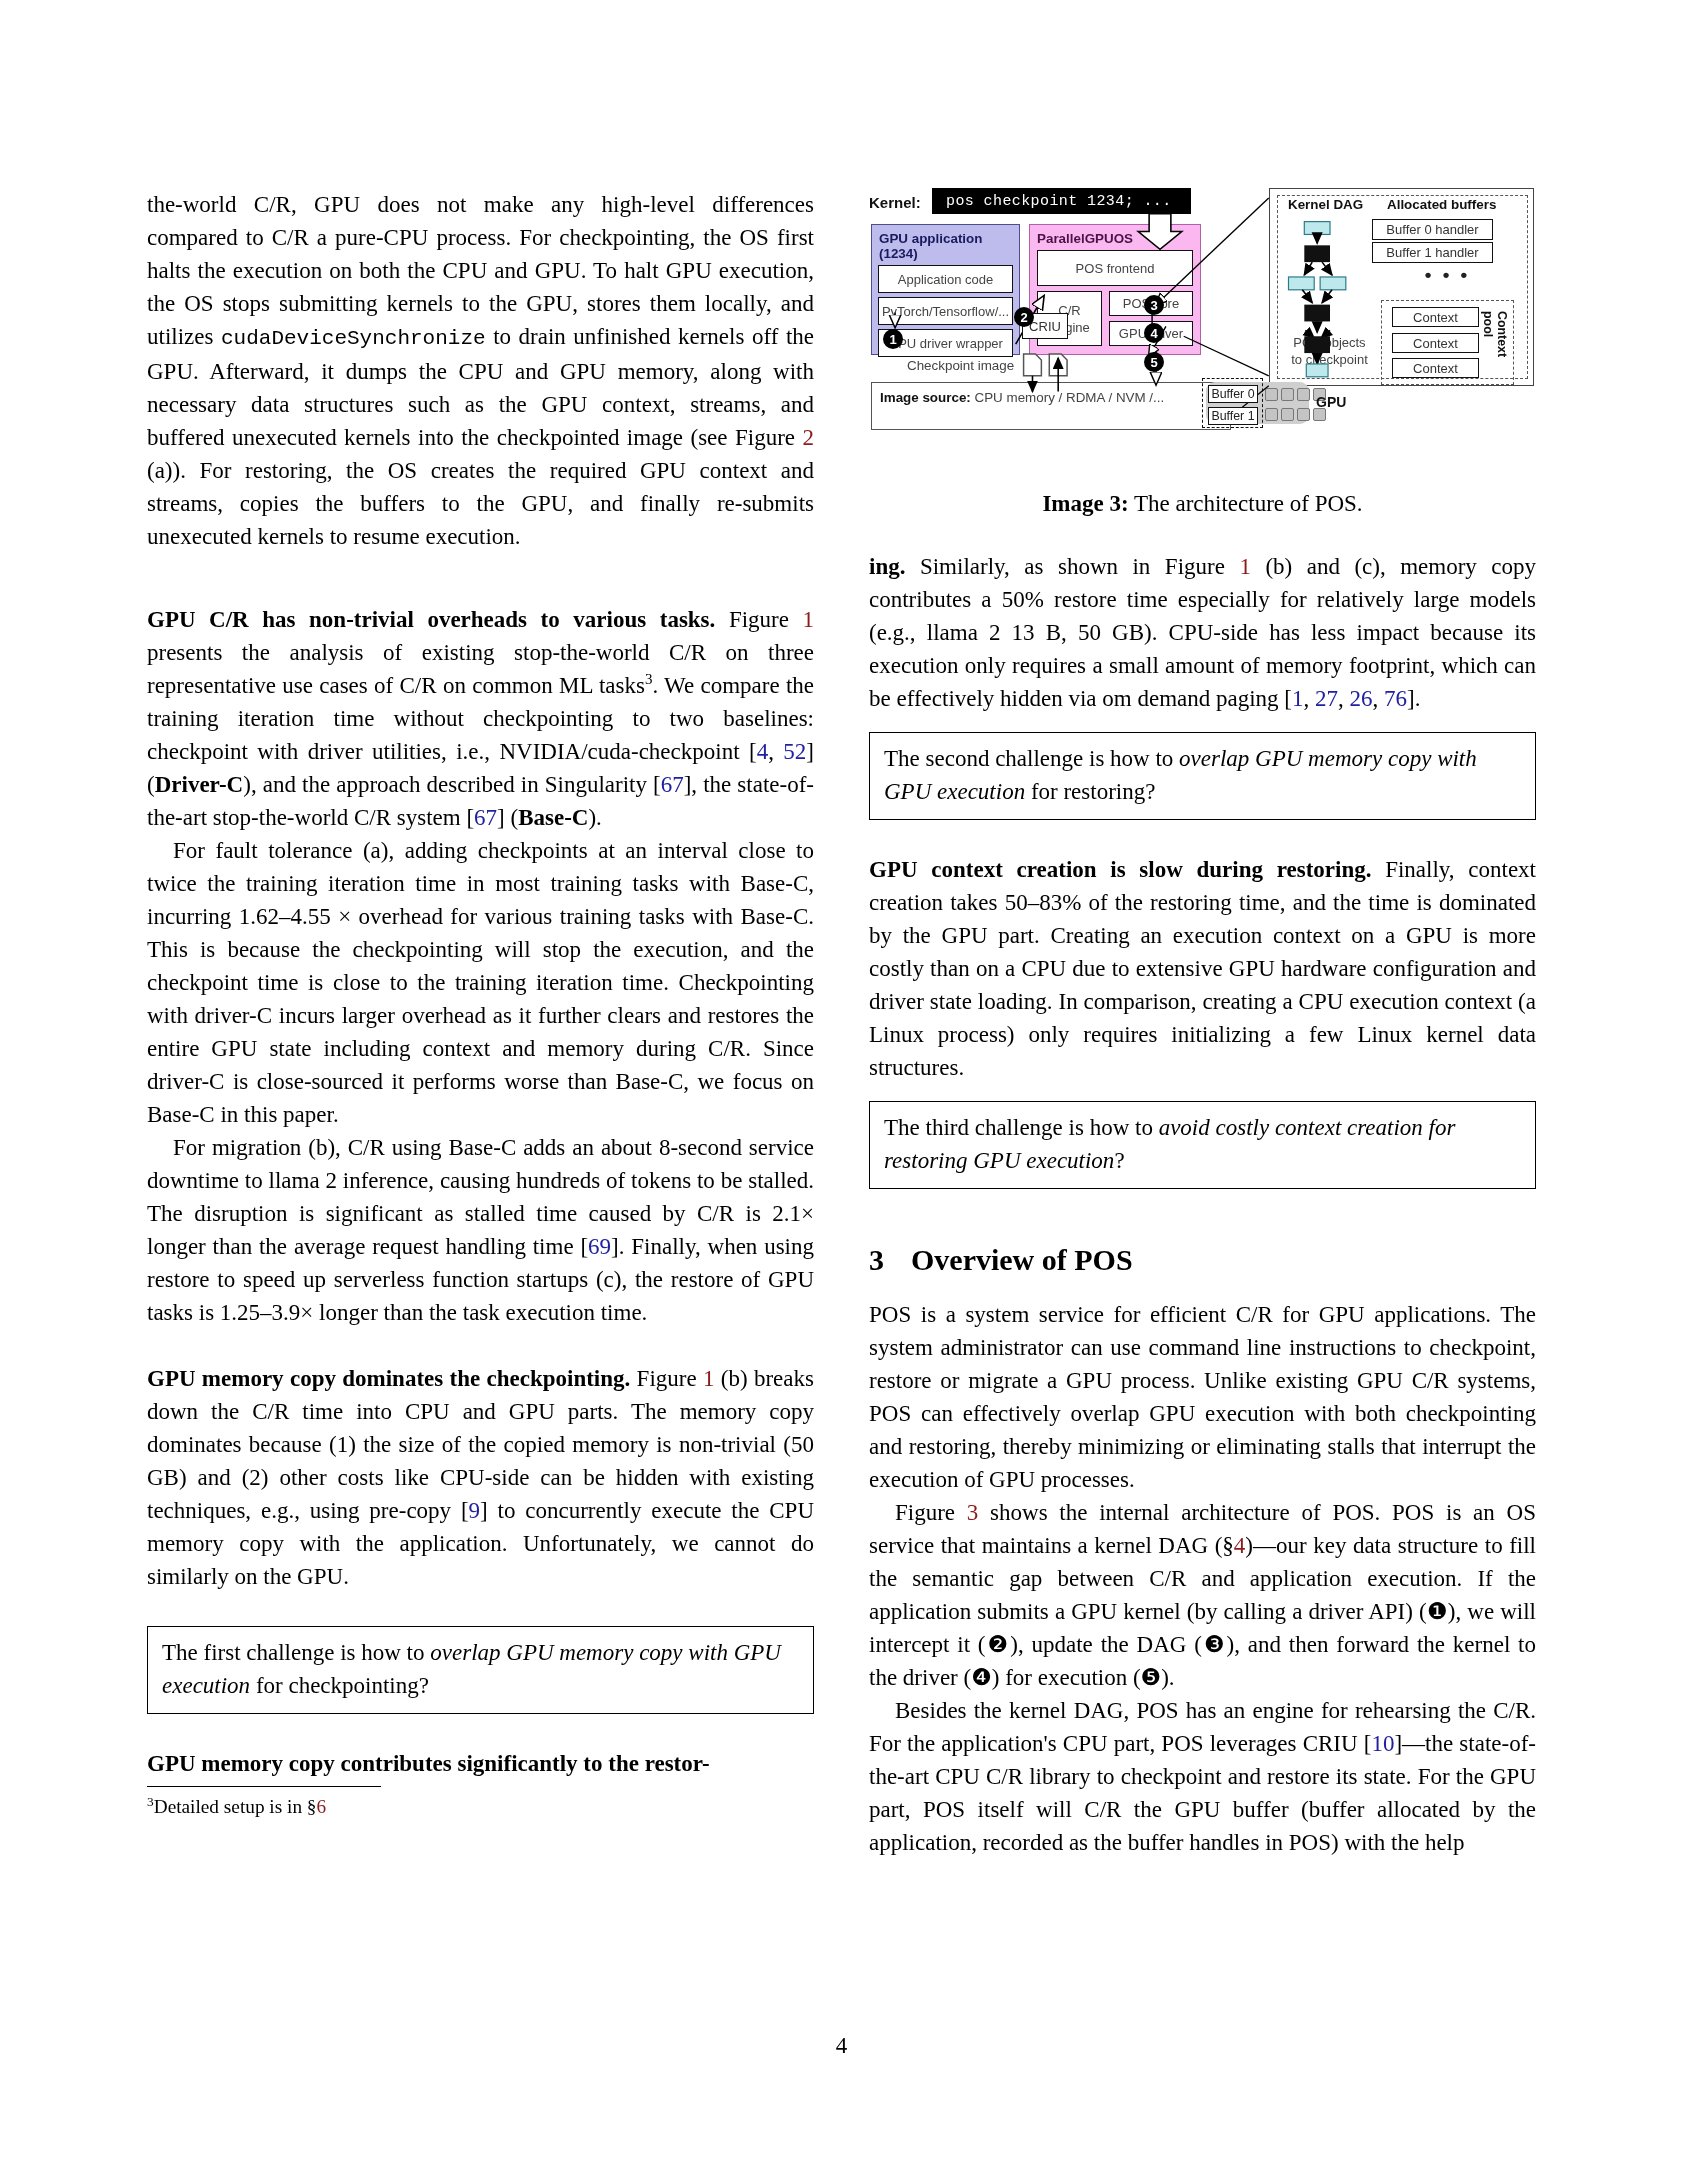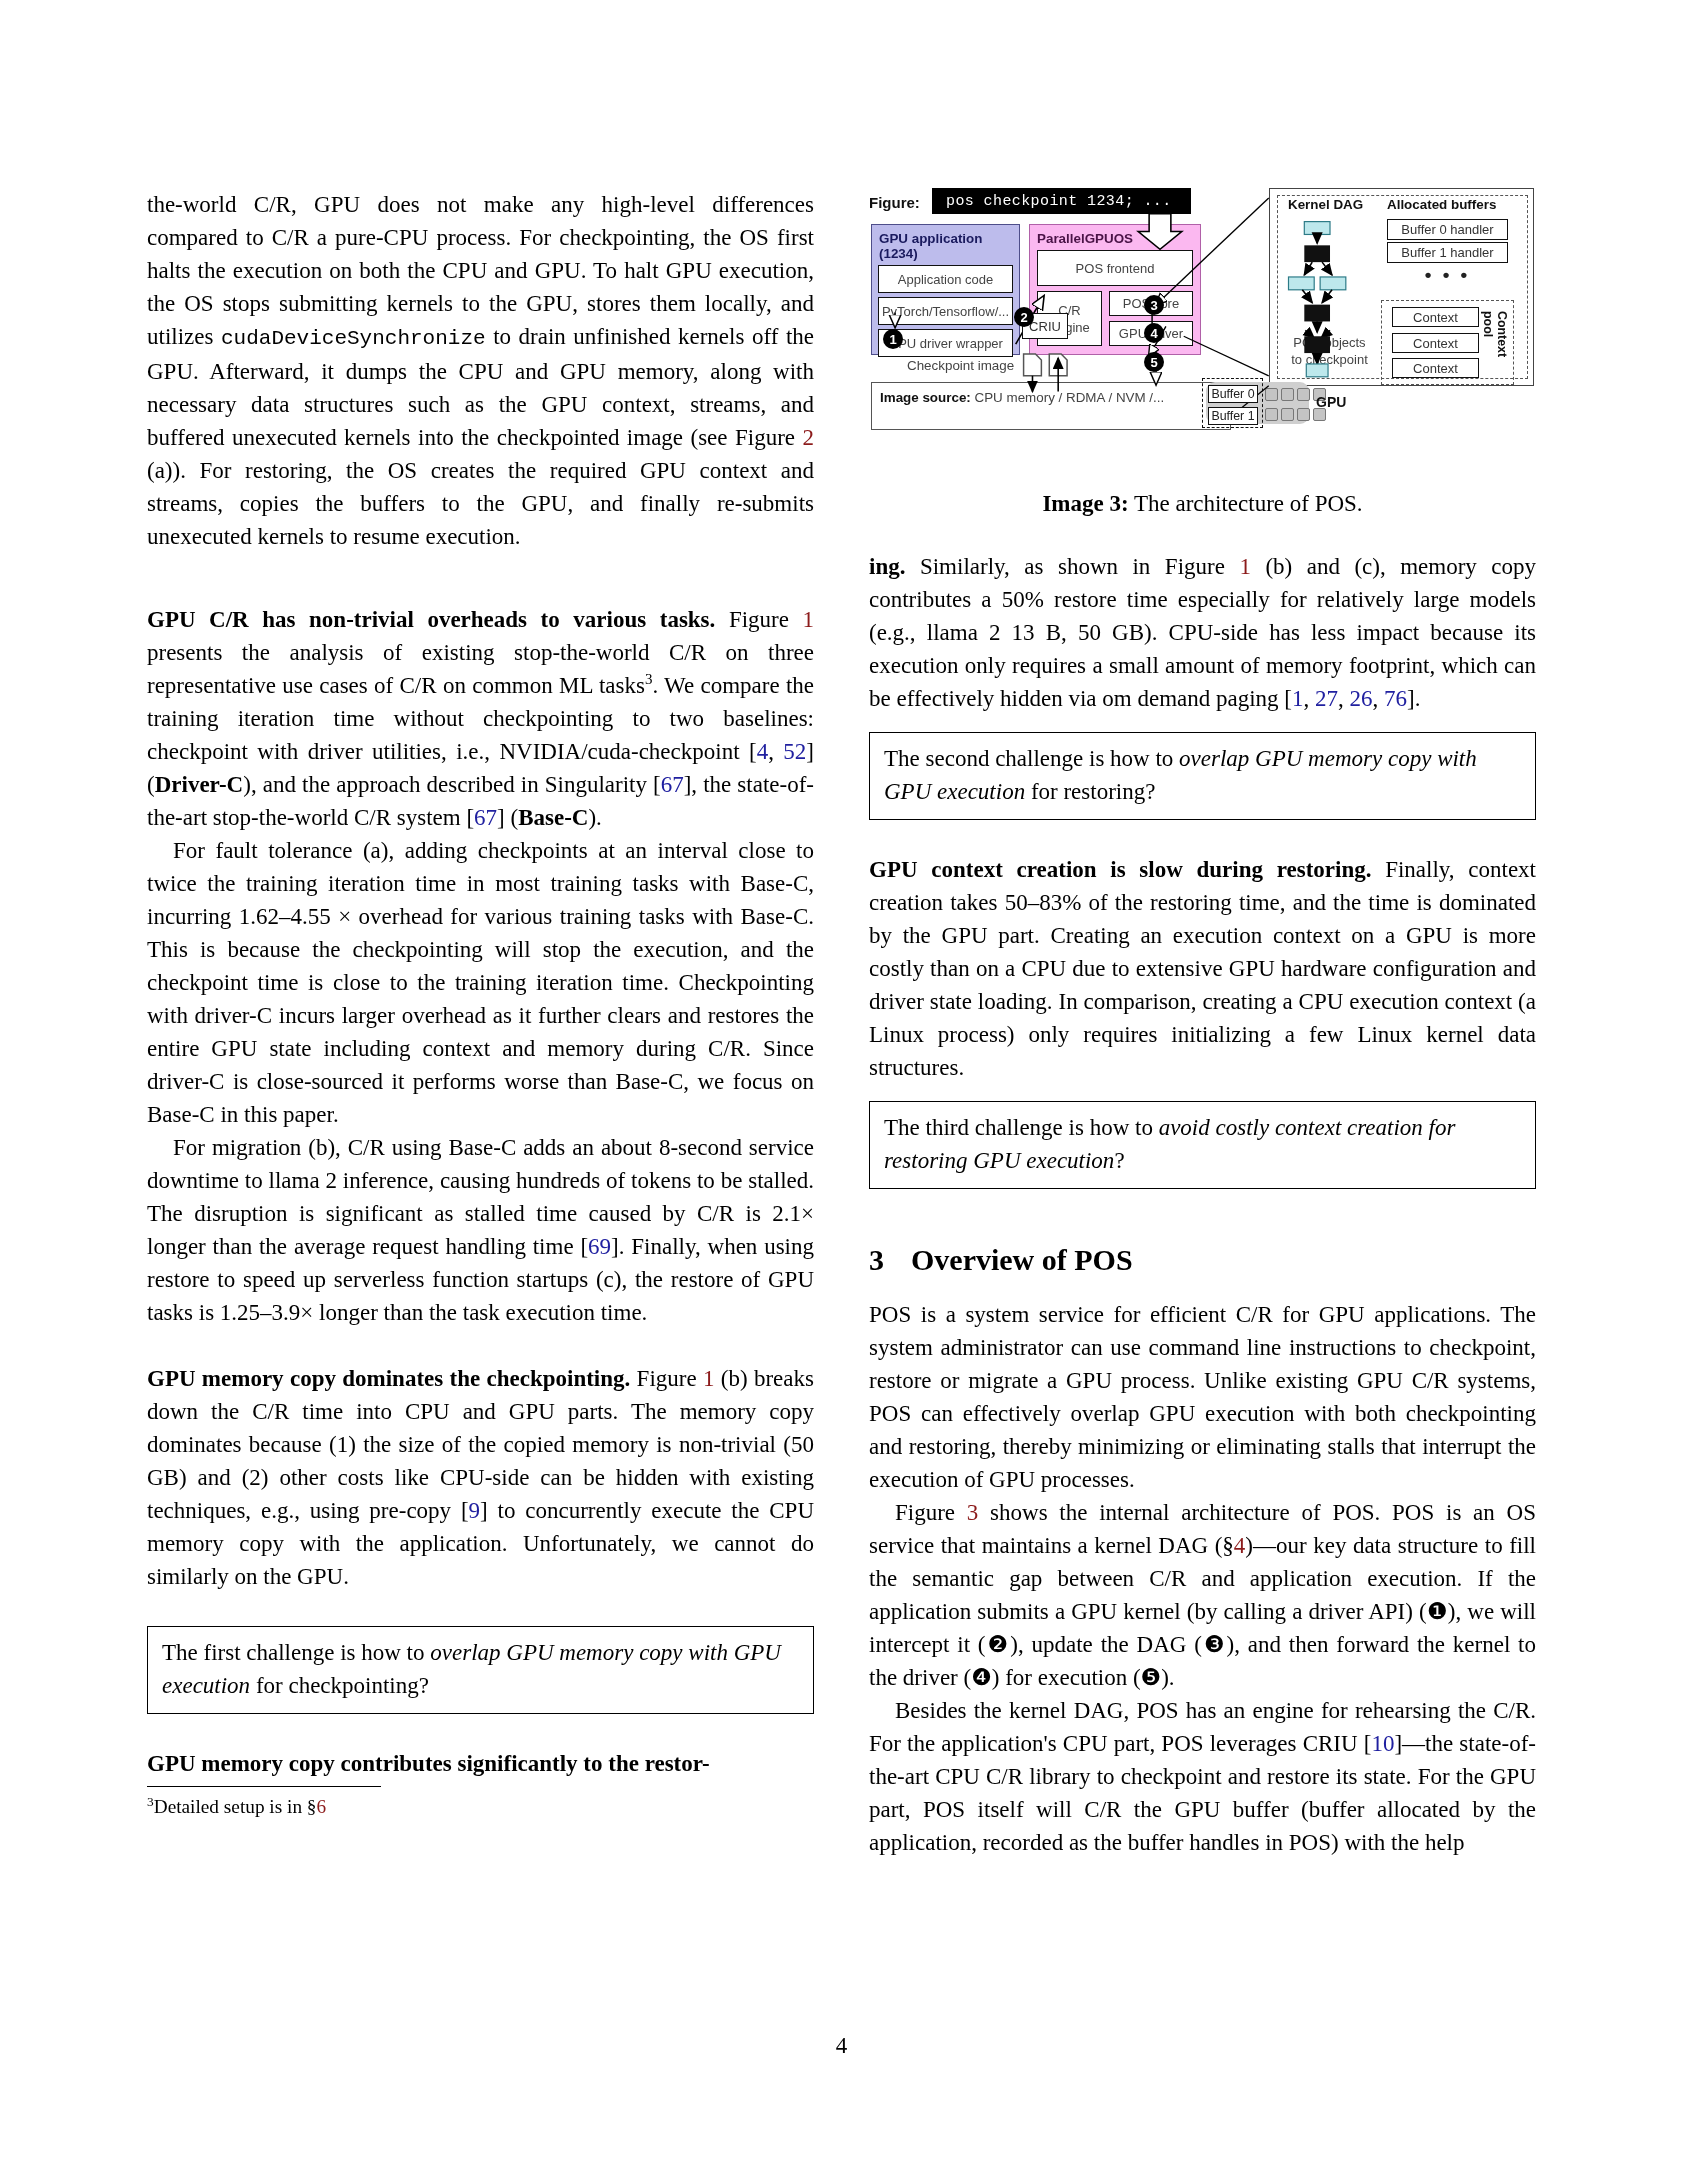--- a/index.html
+++ b/index.html
@@ -189,21 +189,21 @@
     box-sizing:border-box;
   }
   .dag-hdr{
     position:absolute;top:8px;
     font-size:13.4px;font-weight:bold;color:#111;
   }
   .hdr-dag{left:18px;}
   .hdr-buf{left:117px;}
 
   .buf-handler{
-    position:absolute;left:117px;
+    position:absolute;left:102px;
     width:121px;height:21px;
     border:1.3px solid #111;background:#fff;
     font-size:13px;color:#333;
     display:flex;align-items:center;justify-content:center;
     box-sizing:border-box;
   }
   .dots{
     position:absolute;left:117px;width:121px;
     text-align:center;font-size:19px;font-weight:bold;color:#222;
     letter-spacing:3px;
@@ -313,21 +313,21 @@
 
       <div class="footnote-rule"></div>
       <div class="footnote"><sup>3</sup><span>Detailed setup is in §</span><span class="red">6</span></div>
 
     </div>
 
     <div class="col">
 
       <div class="figure">
 
-        <div class="usage-label">Figure:</div>
+        <div class="usage-label">Kernel:</div>
         <div class="usage-bar">pos checkpoint 1234; ...</div>
 
         <svg class="figsvg" viewBox="0 0 674 260">
           <defs>
             <marker id="arrOpen" markerWidth="10" markerHeight="10" refX="8" refY="4" orient="auto">
               <path d="M0,0 L9,4 L0,8 z" fill="#fff" stroke="#000" stroke-width="1"></path>
             </marker>
             <marker id="arrSolid" markerWidth="9" markerHeight="9" refX="7" refY="3.5" orient="auto">
               <path d="M0,0 L8,3.5 L0,7 z" fill="#000"></path>
             </marker>

